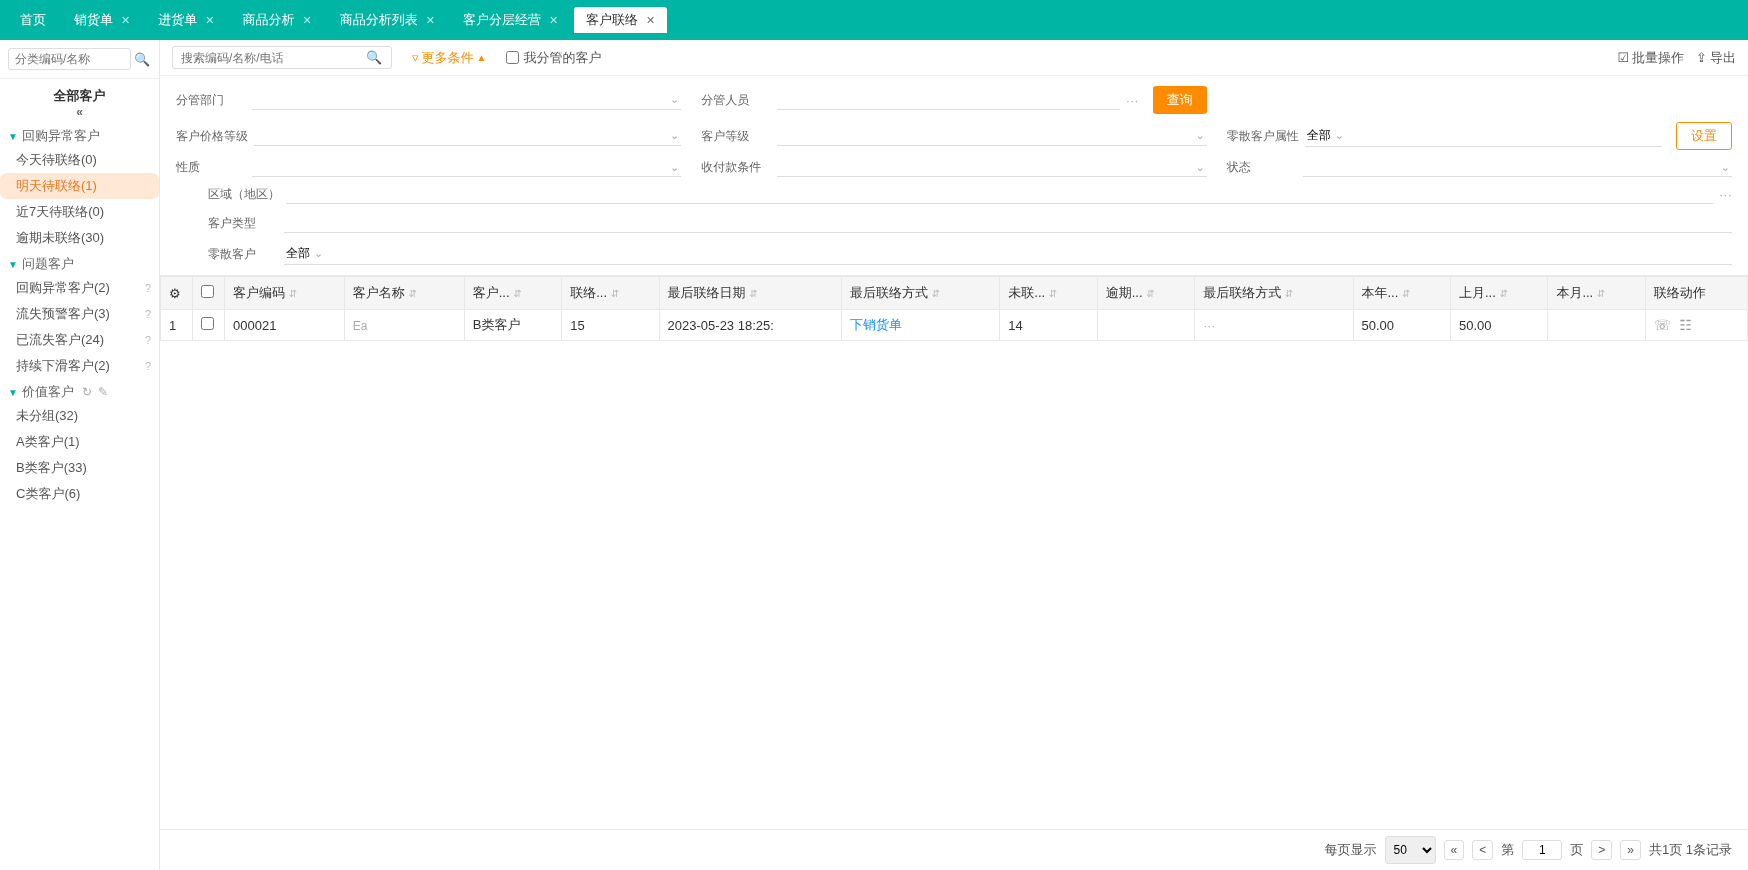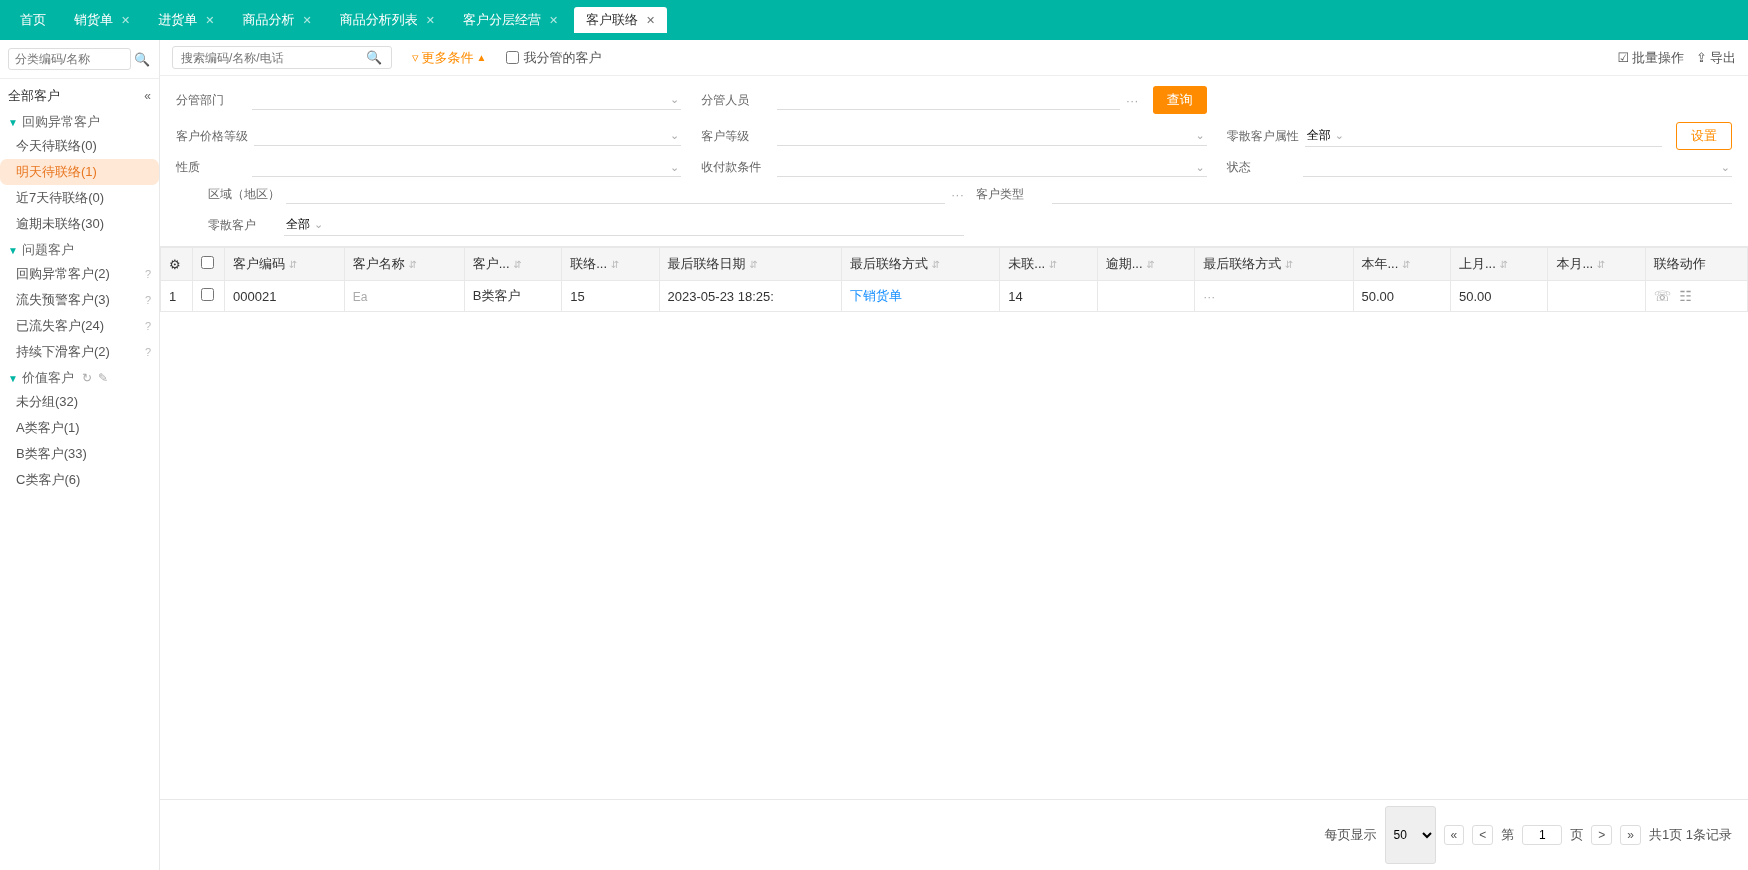--- a/index.html
+++ b/index.html
@@ -59,23 +59,24 @@
       width: 100%;
       font-size: 12px;
       color: #999;
     }
     .sidebar-search .search-icon { color: #999; cursor: pointer; }
     .sidebar-section-header {
       display: flex;
       align-items: center;
       justify-content: space-between;
       padding: 8px 8px 4px 8px;
-      font-weight: normal;
+      font-weight: bold;
       font-size: 13px;
       color: #333;
+      flex-direction: column;
     }
     .collapse-icon { cursor: pointer; color: #666; font-size: 12px; }
     .sidebar-group-label {
       padding: 4px 8px 2px 8px;
       color: #666;
       font-size: 12px;
       display: flex;
       align-items: center;
       gap: 4px;
     }
@@ -244,21 +245,21 @@
       display: flex;
       align-items: center;
       justify-content: flex-end;
       gap: 8px;
       font-size: 12px;
       color: #555;
     }
     .page-size-select {
       border: 1px solid #ddd;
       border-radius: 3px;
-      padding: 20px 4px;
+      padding: 5px 4px;
       font-size: 12px;
     }
     .page-nav-btn {
       border: 1px solid #ddd;
       background: #fff;
       border-radius: 3px;
       padding: 2px 6px;
       cursor: pointer;
       color: #555;
       font-size: 12px;
@@ -479,21 +480,21 @@
 
         <div class="filter-row">
           <span class="filter-label">状态</span>
           <div class="filter-select-wrap">
             <input type="text" style="border: none; outline: none; font-size: 12px; width: 100%;">
             <span class="chev">⌄</span>
           </div>
         </div>
       </div>
 
-      <div style="display:grid; grid-template-columns:1fr 1fr; gap:10px 12px;padding-left:32px;">
+      <div style="display:grid; grid-template-columns:1fr; gap:10px 12px;padding-left:32px;">
 
         <div class="filter-row">
           <span class="filter-label">区域（地区）</span>
           <div class="filter-select-wrap">
             <input type="text" style="border: none; outline: none; font-size: 12px; width: 100%;">
           </div>
           <span class="dots">···</span>
         </div>
 
         <div class="filter-row">

